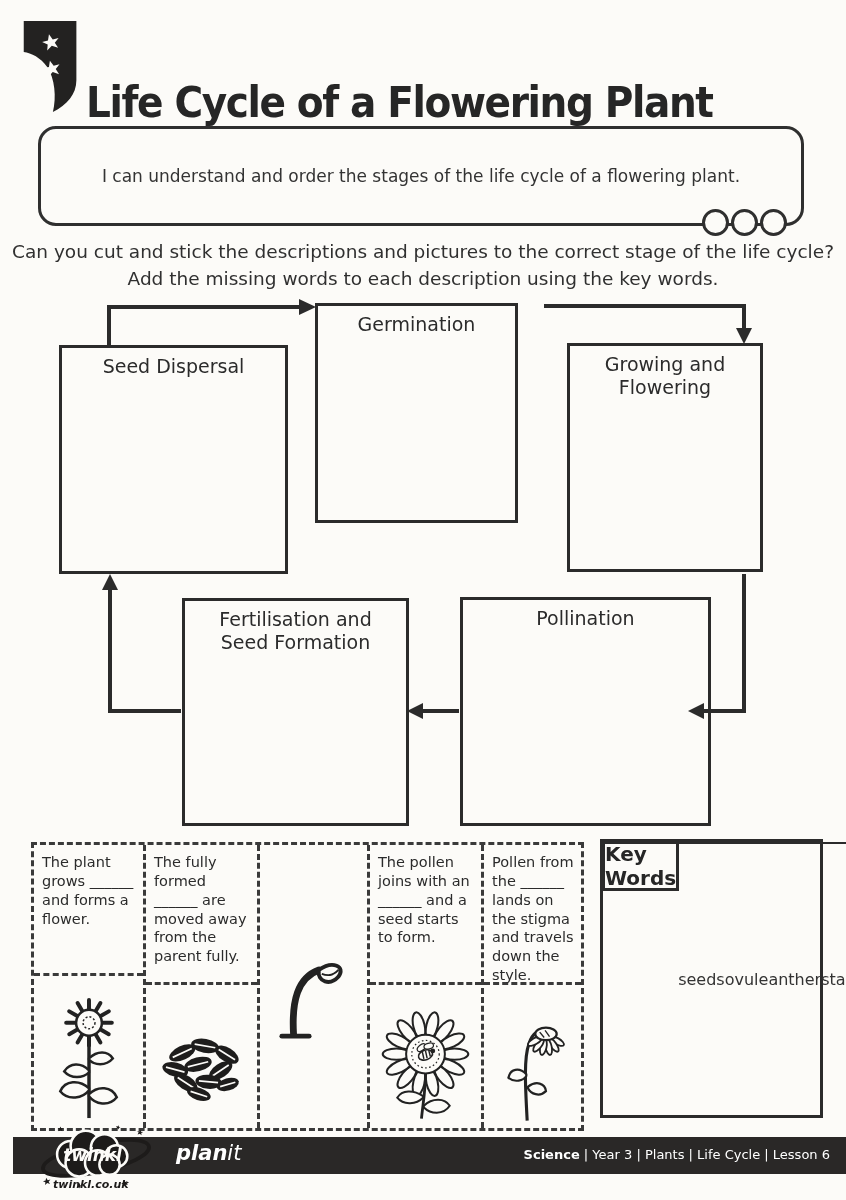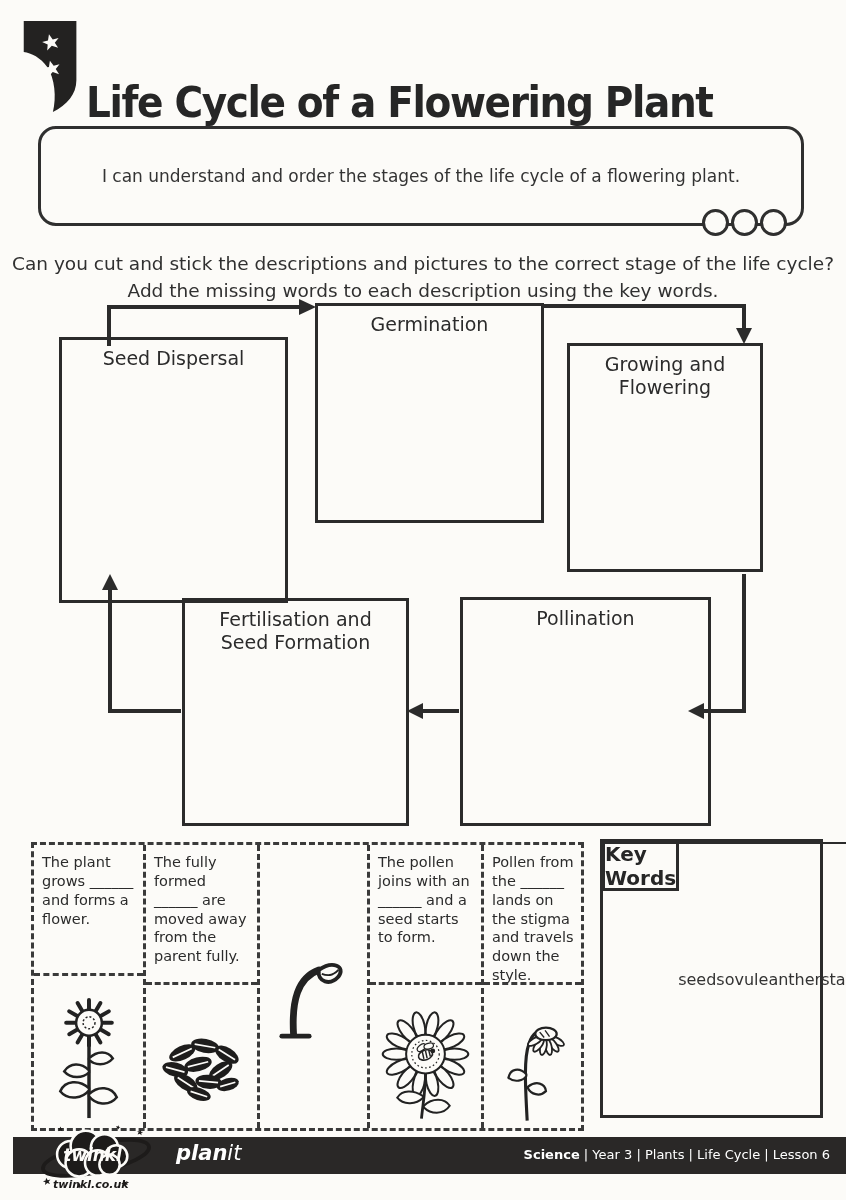--- a/index.html
+++ b/index.html
@@ -14,27 +14,27 @@
       color:#262626;}
 
   
   #objective-box{left:38px;top:126px;width:760px;height:94px;border:3px solid #2f2f2f;
       border-radius:18px;display:flex;align-items:center;justify-content:center;background:transparent;}
   #objective-text{font-size:17px;color:#333;}
   #objective-circles{left:702px;top:209px;display:flex;gap:2px;z-index:3;}
   .circle{width:21px;height:21px;border:3.5px solid #2f2f2f;border-radius:50%;background:#fcfbf8;}
 
   
-  #instructions{left:0;top:250px;width:846px;text-align:center;font-size:18.5px;line-height:27px;color:#303030;}
+  #instructions{left:0;top:238px;width:846px;text-align:center;font-size:18.5px;line-height:27px;color:#303030;}
 
   
   .stage{border:3px solid #2b2b2b;text-align:center;font-size:19px;color:#2b2b2b;box-sizing:border-box;}
   .stage .lbl{display:block;margin:7px auto 0;max-width:88%;line-height:23px;}
-  #stage-germination{left:315px;top:303px;width:229px;height:220px;}
-  #stage-seed-dispersal{left:59px;top:337px;width:229px;height:266px;}
+  #stage-germination{left:315px;top:303px;width:203px;height:220px;}
+  #stage-seed-dispersal{left:59px;top:345px;width:229px;height:229px;}
   #stage-growing{left:567px;top:343px;width:196px;height:229px;}
   #stage-fertilisation{left:182px;top:598px;width:227px;height:228px;}
   #stage-pollination{left:460px;top:597px;width:251px;height:229px;}
   #arrows{left:0;top:0;width:846px;height:1200px;pointer-events:none;}
 
   
   #cards{left:31px;top:842px;width:553px;height:289px;border:3px dashed #3a3a3a;
       box-sizing:border-box;display:flex;}
   .card{border-right:3px dashed #3a3a3a;box-sizing:border-box;display:flex;flex-direction:column;gap:12px;}
   .card:last-child{border-right:none;}

